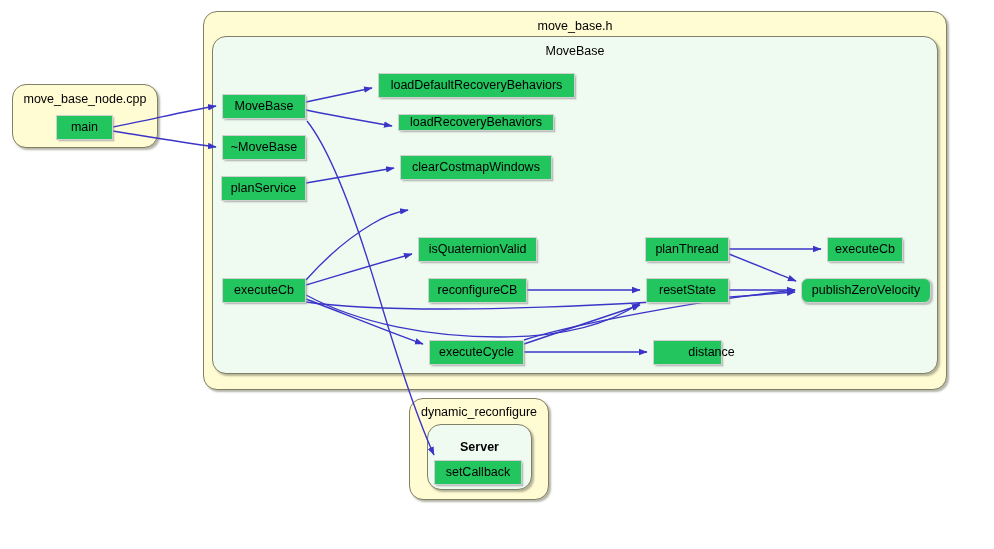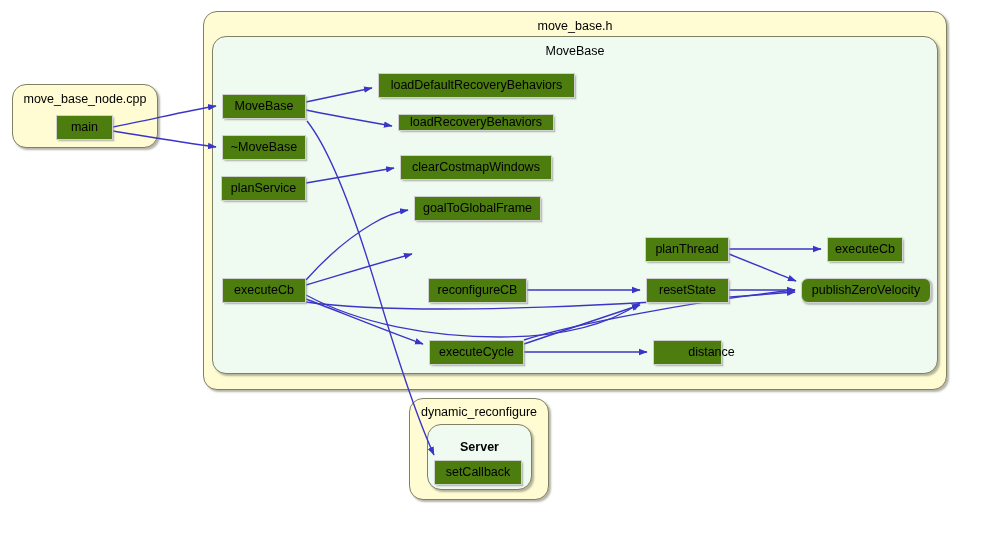--- a/index.html
+++ b/index.html
@@ -43,21 +43,21 @@
     left: 0;
     right: 0;
     text-align: center;
     font-size: 12.5px;
     color: #000000;
     white-space: nowrap;
   }
   .node {
     position: absolute;
     box-sizing: border-box;
-    background: #4d7c0f;
+    background: #22c55e;
     border: 1px solid #d0d0d0;
     box-shadow: 1.5px 1.5px 1.5px rgba(160,160,160,0.65);
     display: flex;
     align-items: center;
     justify-content: center;
     font-size: 12.5px;
     color: #000000;
     white-space: nowrap;
     line-height: 1;
   }
@@ -140,24 +140,24 @@
   </div>
 
   <div class="node" style="left:398px; top:114px; width:156px; height:17px;">
     <span>loadRecoveryBehaviors</span>
   </div>
 
   <div class="node" style="left:400px; top:155px; width:152px; height:25px;">
     <span>clearCostmapWindows</span>
   </div>
 
-  <div class="node" style="left:414px; top:196px; width:127px; height:25px;">
-    <span>goalToGlobalFrame</span>
+
+  <div class="node" style="left:418px; top:237px; width:119px; height:25px;">
+    <span>isQuaternionValid</span>
   </div>
-
 
   <div class="node" style="left:428px; top:278px; width:99px; height:25px;">
     <span>reconfigureCB</span>
   </div>
 
   <div class="node" style="left:429px; top:340px; width:95px; height:25px;">
     <span>executeCycle</span>
   </div>
 
   <div class="node" style="left:645px; top:237px; width:84px; height:25px;">

